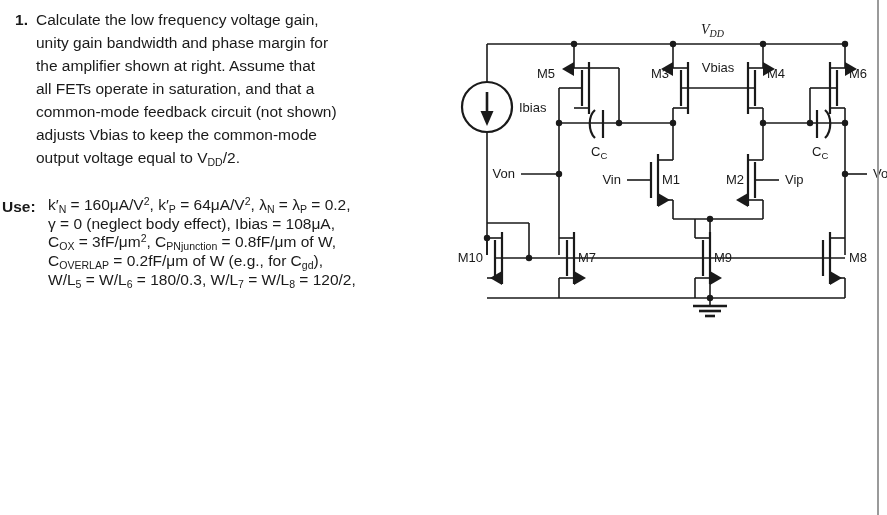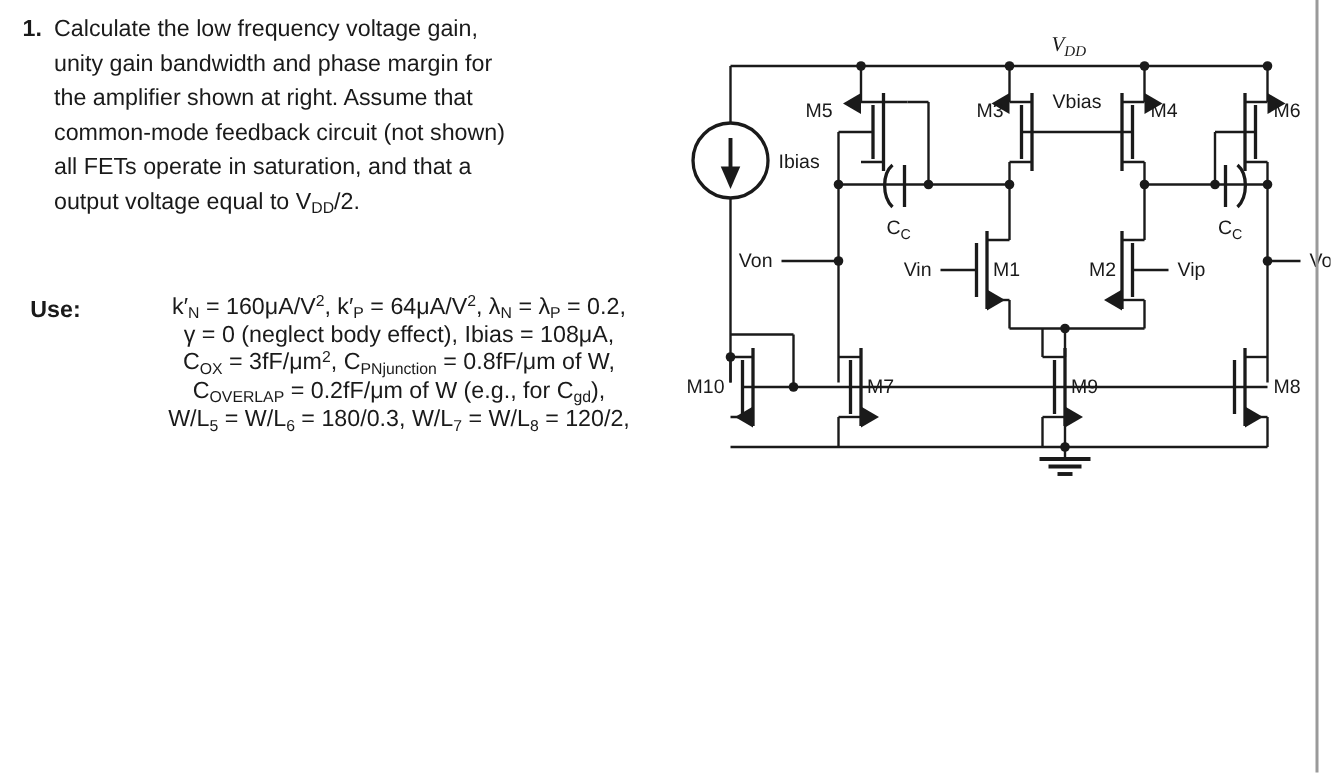--- a/index.html
+++ b/index.html
@@ -40,26 +40,25 @@
     line-height: 23px;
   }
   .q-body {
     flex: 1;
     font-size: 15.5px;
     line-height: 23px;
   }
   .q-body p { margin: 0; }
   #use-block {
     position: absolute;
-    left: 12px;
+    left: 0px;
     top: 196px;
     width: 460px;
     display: flex;
     align-items: flex-start;
-    text-align: center;
   }
   .use-label {
     width: 48px;
     flex: 0 0 48px;
     font-weight: bold;
     font-size: 15.5px;
     line-height: 22.5px;
     padding-left: 2px;
     box-sizing: border-box;
   }
@@ -132,22 +131,23 @@
 
 <div id="page">
 
   <div id="problem-text">
     <div class="q-row">
       <div class="q-num">1.</div>
       <div class="q-body">
         <p>Calculate the low frequency voltage gain,</p>
         <p>unity gain bandwidth and phase margin for</p>
         <p>the amplifier shown at right. Assume that</p>
+        <p>all FETs operate in saturation, and that a</p>
         <p>common-mode feedback circuit (not shown)</p>
-        <p>all FETs operate in saturation, and that a</p>
+        <p>adjusts Vbias to keep the common-mode</p>
         <p><span>output voltage equal to V</span><sub>DD</sub><span>/2.</span></p>
       </div>
     </div>
   </div>
 
   <div id="use-block">
     <div class="use-label">Use:</div>
     <div class="use-lines" id="use-lines">
         <div><span>k</span><span>′</span><sub>N</sub><span> = 160μA/V</span><sup>2</sup><span>, k</span><span>′</span><sub>P</sub><span> = 64μA/V</span><sup>2</sup><span>, λ</span><sub>N</sub><span> = λ</span><sub>P</sub><span> = 0.2,</span></div>
         <div><span>γ = 0 (neglect body effect), Ibias = 108μA,</span></div>

